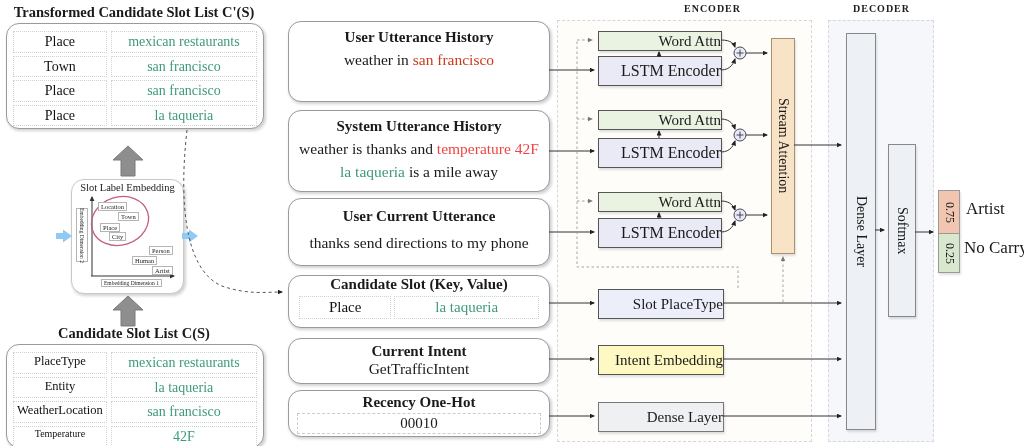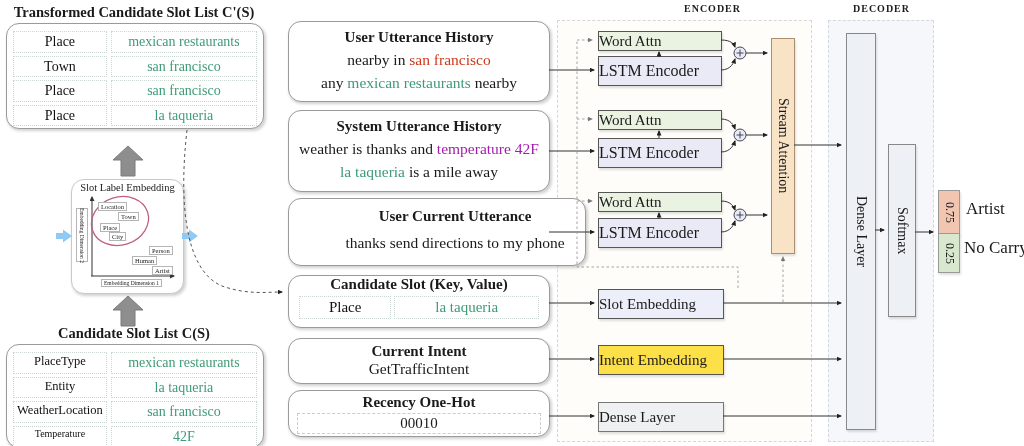--- a/index.html
+++ b/index.html
@@ -3,27 +3,27 @@
 <meta charset="utf-8">
 <style>
   html,body{margin:0;padding:0;background:#fff;}
   #canvas{position:relative;width:1024px;height:446px;background:#fff;overflow:hidden;
           font-family:"Liberation Serif","DejaVu Serif",serif;color:#1a1a1a;}
   .abs{position:absolute;}
   .wbox{position:absolute;background:#fff;border:1px solid #9a9a9a;border-radius:13px;
         box-shadow:1.5px 2px 3px rgba(0,0,0,0.18);}
   .btitle{font-weight:bold;text-align:center;font-size:15px;line-height:1.15;}
   .uline{text-align:center;font-size:15.5px;line-height:1.45;}
-  .red{color:#cc3a1a;} .grn{color:#3f9a78;} .blu{color:#a21caf;}
+  .red{color:#cc3a1a;} .grn{color:#3f9a78;} .blu{color:#ef4444;}
   .ltitle{position:absolute;font-weight:bold;font-size:14.5px;text-align:center;white-space:nowrap;}
   .trow{display:flex;gap:4px;margin:3px 6px;}
   .cell{border:1px dotted #c9d6cf;background:#fff;text-align:center;font-size:14px;
         padding:1px 2px;line-height:1.25;}
   .key{flex:0 0 36%;color:#111;} .val{flex:1;color:#3f9a78;}
-  .encbox{position:absolute;border:1px solid #555;text-align:left;
+  .encbox{position:absolute;border:1px solid #555;text-align:right;
           box-shadow:1px 1.5px 2px rgba(0,0,0,0.12);font-size:15px;}
   .vtext{writing-mode:vertical-rl;text-align:center;display:flex;align-items:center;justify-content:center;}
   .hdr{position:absolute;font-weight:bold;font-size:10px;letter-spacing:1px;color:#1c1c1c;}
   .dashc{position:absolute;border:1px dashed #d7d7d2;}
   .tinylbl{position:absolute;border:1px solid #b5b5b5;background:#fff;font-size:6.5px;
            line-height:1.1;padding:0 2px;white-space:nowrap;color:#222;}
   svg{display:block;}
   #connectors{position:absolute;left:0;top:0;z-index:5;pointer-events:none;}
   .lvl2{z-index:2;}
 </style>
@@ -92,31 +92,30 @@
       <div class="cell val">san francisco</div>
     </div>
     <div class="trow">
       <div class="cell key" style="font-size:10px;">Temperature</div>
       <div class="cell val">42F</div>
     </div>
   </div>
 
   <div class="wbox lvl2" style="left:288px;top:21px;width:260px;height:79px;">
     <div class="btitle" style="margin-top:7px;">User Utterance History</div>
-    <div class="uline" style="margin-top:3px;"><span>nearby in </span><span class="red">san francisco</span></div>
-    <div class="uline"><span>any </span><span class="grn">mexican restaurants</span><span> nearby</span></div>
+    <div class="uline" style="margin-top:3px;"><span>weather in </span><span class="red">san francisco</span></div>
   </div>
 
   <div class="wbox lvl2" style="left:288px;top:110px;width:260px;height:80px;">
     <div class="btitle" style="margin-top:7px;text-align:center;">System Utterance History</div>
     <div class="uline" style="margin-top:3px;"><span>weather is thanks and </span><span class="blu">temperature 42F</span></div>
     <div class="uline"><span class="grn">la taqueria</span><span> is a mile away</span></div>
   </div>
 
-  <div class="wbox lvl2" style="left:288px;top:198px;width:260px;height:66px;padding-left:36px;">
+  <div class="wbox lvl2" style="left:288px;top:198px;width:260px;height:66px;">
     <div class="btitle" style="margin-top:9px;">User Current Utterance</div>
     <div class="uline" style="margin-top:7px;">thanks send directions to my phone</div>
   </div>
 
   <div class="wbox lvl2" style="left:288px;top:275px;width:260px;height:51px;">
     <div class="btitle" style="">Candidate Slot (Key, Value)</div>
     <div style="display:flex;gap:3px;margin:3px 10px 0 10px;">
       <div class="cell key" style="flex:0 0 36%;font-size:15px;">Place</div>
       <div class="cell val" style="font-size:15px;">la taqueria</div>
     </div>
@@ -139,22 +138,22 @@
   <div class="encbox lvl2" style="left:598px;top:56px;width:122px;height:28px;background:#e9eaf6;line-height:28px;font-size:16px;">LSTM Encoder</div>
 
   <div class="encbox lvl2" style="left:598px;top:110px;width:122px;height:18px;background:#eaf2e2;line-height:18px;">Word Attn</div>
   <div class="encbox lvl2" style="left:598px;top:138px;width:122px;height:28px;background:#e9eaf6;line-height:28px;font-size:16px;">LSTM Encoder</div>
 
   <div class="encbox lvl2" style="left:598px;top:192px;width:122px;height:18px;background:#eaf2e2;line-height:18px;">Word Attn</div>
   <div class="encbox lvl2" style="left:598px;top:218px;width:122px;height:28px;background:#e9eaf6;line-height:28px;font-size:16px;">LSTM Encoder</div>
 
   <div class="encbox vtext lvl2" style="left:771px;top:38px;width:22px;height:214px;background:#f8e3c7;border-color:#a89070;font-size:14px;">Stream Attention</div>
 
-  <div class="encbox lvl2" style="left:598px;top:289px;width:124px;height:28px;background:#eceefa;line-height:28px;">Slot Embedding</div>
-  <div class="encbox lvl2" style="left:598px;top:345px;width:124px;height:28px;background:#fde047;line-height:28px;">Intent Embedding</div>
+  <div class="encbox lvl2" style="left:598px;top:289px;width:124px;height:28px;background:#eceefa;line-height:28px;">Slot PlaceType</div>
+  <div class="encbox lvl2" style="left:598px;top:345px;width:124px;height:28px;background:#fef9c3;line-height:28px;">Intent Embedding</div>
   <div class="encbox lvl2" style="left:598px;top:402px;width:124px;height:28px;background:#eef0f2;border-color:#777;line-height:28px;">Dense Layer</div>
 
   <div class="hdr" style="left:853px;top:3px;">DECODER</div>
   <div class="dashc" style="left:828px;top:20px;width:104px;height:420px;background:#f5f7fa;border-color:#d3d8e0;"></div>
 
   <div class="encbox vtext lvl2" style="left:846px;top:33px;width:28px;height:395px;background:#edf0f4;border-color:#888;font-size:14px;">Dense Layer</div>
   <div class="encbox vtext lvl2" style="left:888px;top:144px;width:26px;height:171px;background:#edf0f4;border-color:#888;font-size:14px;">Softmax</div>
 
   <div class="encbox vtext lvl2" style="left:938px;top:190px;width:20px;height:42px;background:#f1c5b0;border-color:#999;font-size:12px;">0.75</div>
   <div class="encbox vtext lvl2" style="left:938px;top:233px;width:20px;height:38px;background:#d8e8cf;border-color:#999;font-size:12px;">0.25</div>

